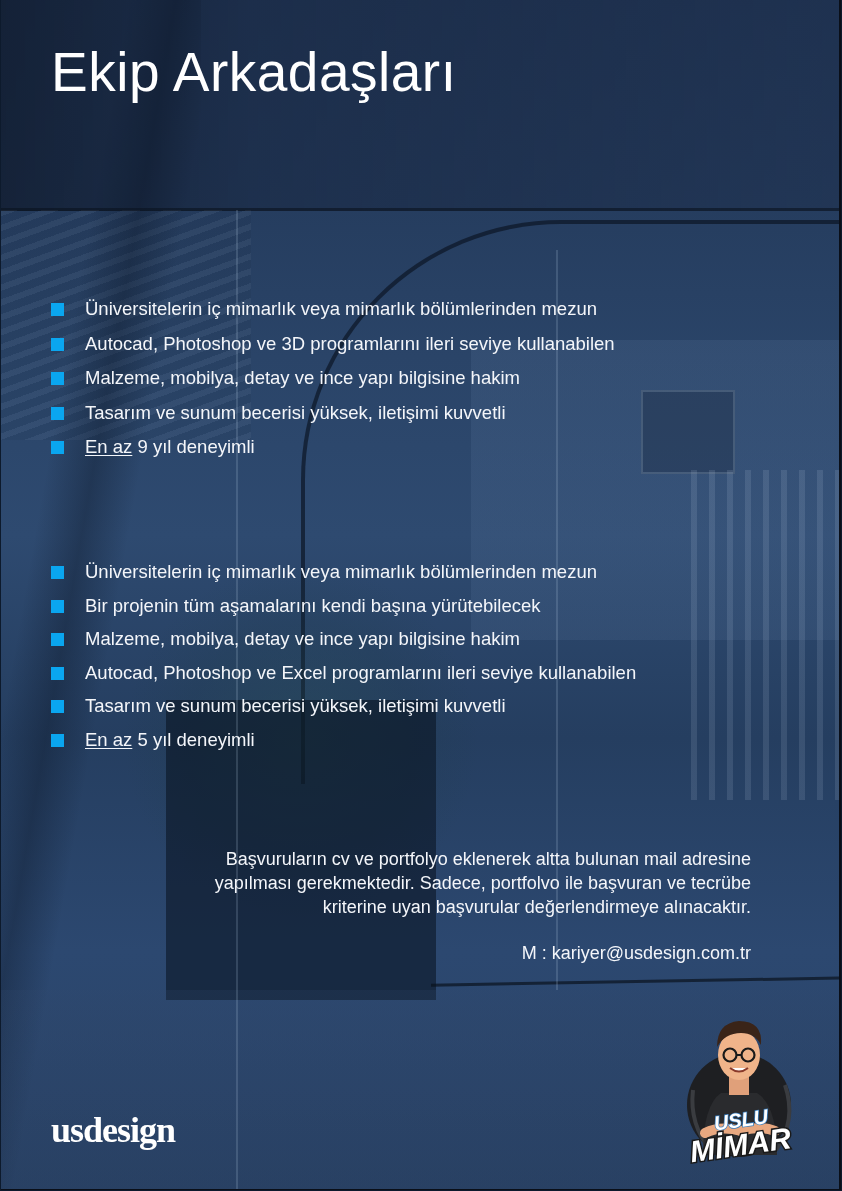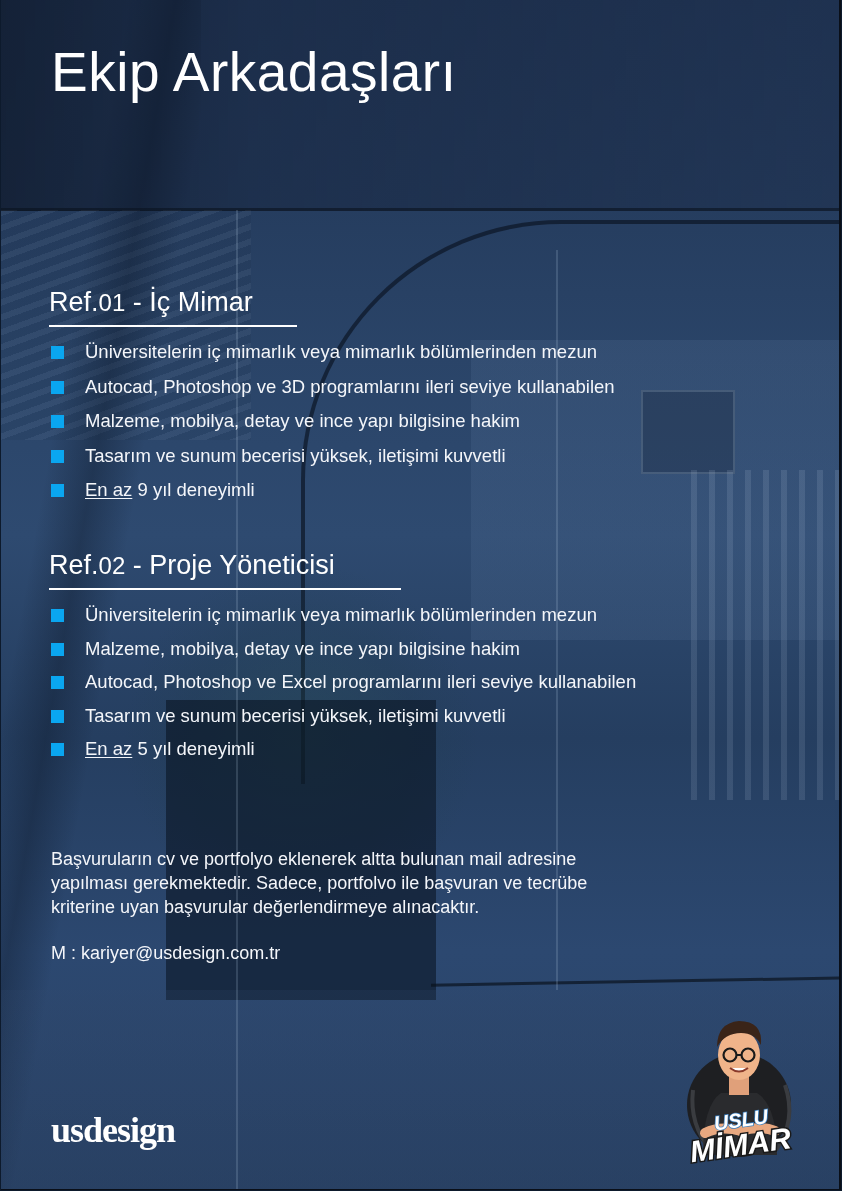--- a/index.html
+++ b/index.html
@@ -113,20 +113,21 @@
     .s2 { top: 547px; }
     .s2 .section-heading { width: 350px; }
     .s2 .req-list { margin-top: 14px; }
     .s2 .req-item { margin-bottom: 11.5px; }
 
     .apply {
       position: absolute; left: 50px; top: 847px;
       width: 700px;
       font-size: 18px; line-height: 24px;
       color: #f4f6fa;
+      text-align: right;
     }
     .apply p { margin: 0; }
     .apply .mail { margin-top: 22px; }
 
     .logo {
       position: absolute; left: 50px; top: 1110px;
       font-family: Liberation Serif, serif;
       font-weight: 700;
       font-size: 36px; line-height: 40px;
       letter-spacing: -1px;
@@ -155,21 +156,20 @@
   <div class="bg-layer bg-floor"></div>
   <div class="bg-layer bg-floor-line"></div>
   <div class="bg-layer bg-glass-line" style="left:235px; top:210px; height:980px;"></div>
   <div class="bg-layer bg-glass-line" style="left:555px; top:250px; height:740px;"></div>
 
   <h1 class="title" style="margin:0;">
     <span>Ekip Arkadaşları</span>
   </h1>
 
   <section class="section s1">
-    <div class="section-heading"><span>Ref.</span><span class="sub">01</span><span> - İç Mimar</span></div>
     <ul class="req-list">
       <li class="req-item">
         <span class="bullet"></span>
         <span>Üniversitelerin iç mimarlık veya mimarlık bölümlerinden mezun</span>
       </li>
       <li class="req-item">
         <span class="bullet"></span>
         <span>Autocad, Photoshop ve 3D programlarını ileri seviye kullanabilen</span>
       </li>
       <li class="req-item">
@@ -181,25 +181,28 @@
         <span>Tasarım ve sunum becerisi yüksek, iletişimi kuvvetli</span>
       </li>
       <li class="req-item">
         <span class="bullet"></span>
         <span class="u">En az</span><span> 9 yıl deneyimli</span>
       </li>
     </ul>
   </section>
 
   <section class="section s2">
-    <div class="section-heading"><span>Ref.</span><span class="sub">02</span><span> - Proje Yöneticisi</span></div>
     <ul class="req-list">
       <li class="req-item">
         <span class="bullet"></span>
         <span>Üniversitelerin iç mimarlık veya mimarlık bölümlerinden mezun</span>
+      </li>
+      <li class="req-item">
+        <span class="bullet"></span>
+        <span>Bir projenin tüm aşamalarını kendi başına yürütebilecek</span>
       </li>
       <li class="req-item">
         <span class="bullet"></span>
         <span>Malzeme, mobilya, detay ve ince yapı bilgisine hakim</span>
       </li>
       <li class="req-item">
         <span class="bullet"></span>
         <span>Autocad, Photoshop ve Excel programlarını ileri seviye kullanabilen</span>
       </li>
       <li class="req-item">

